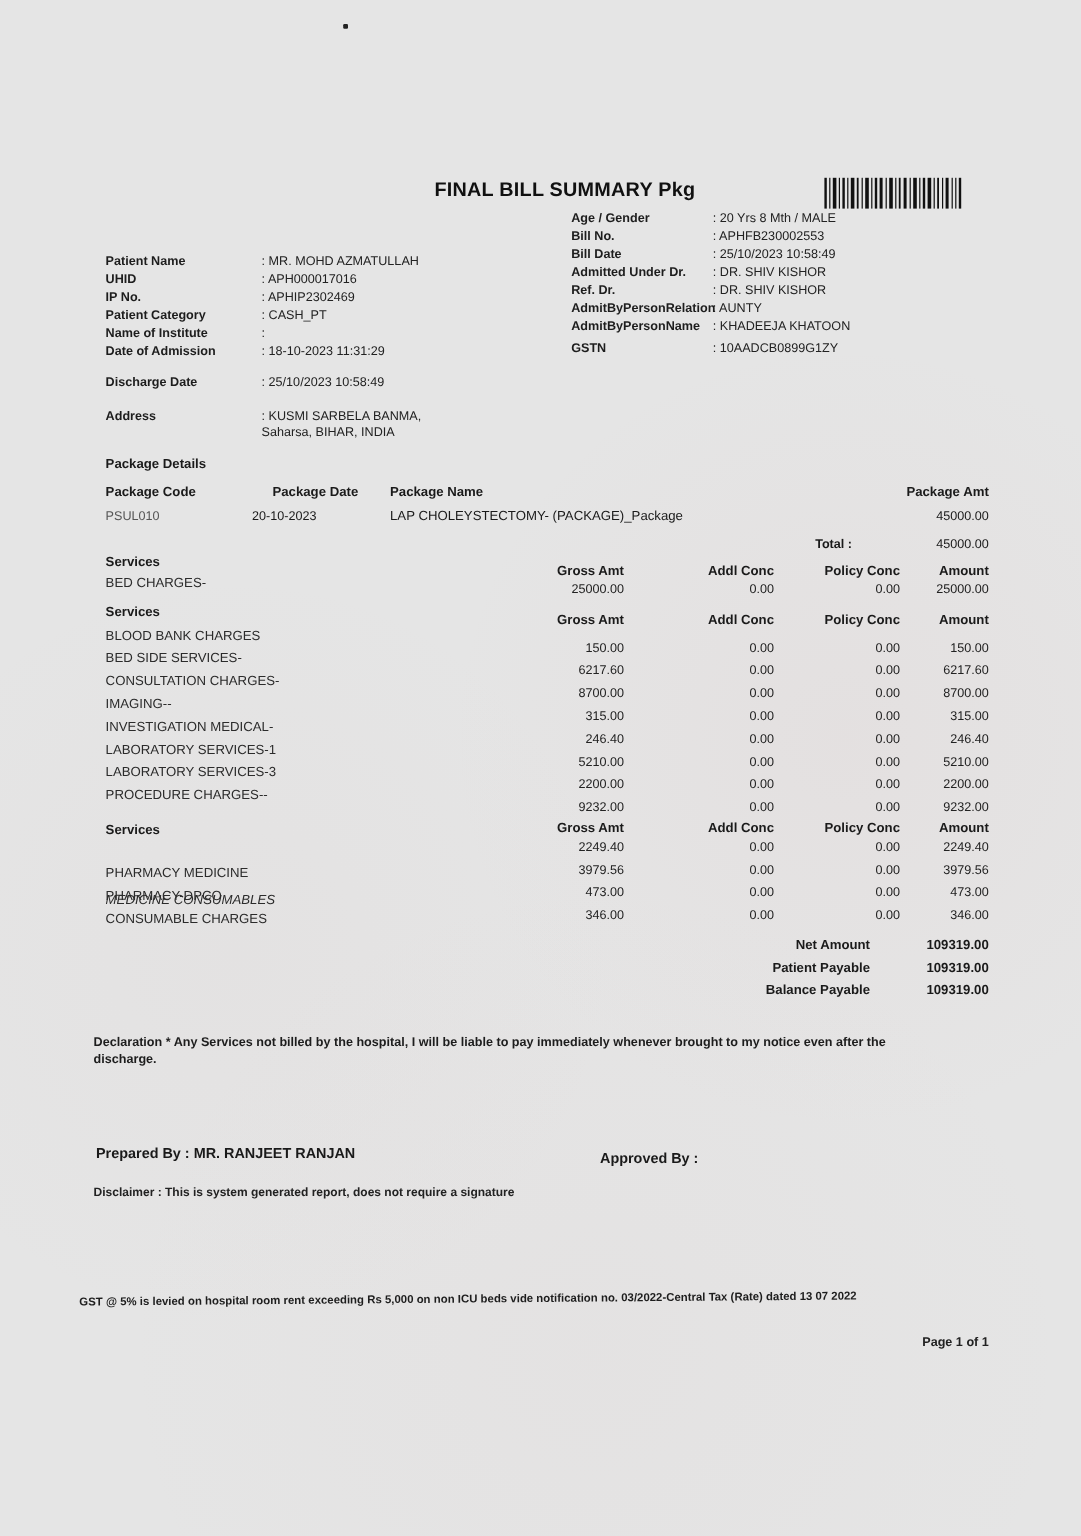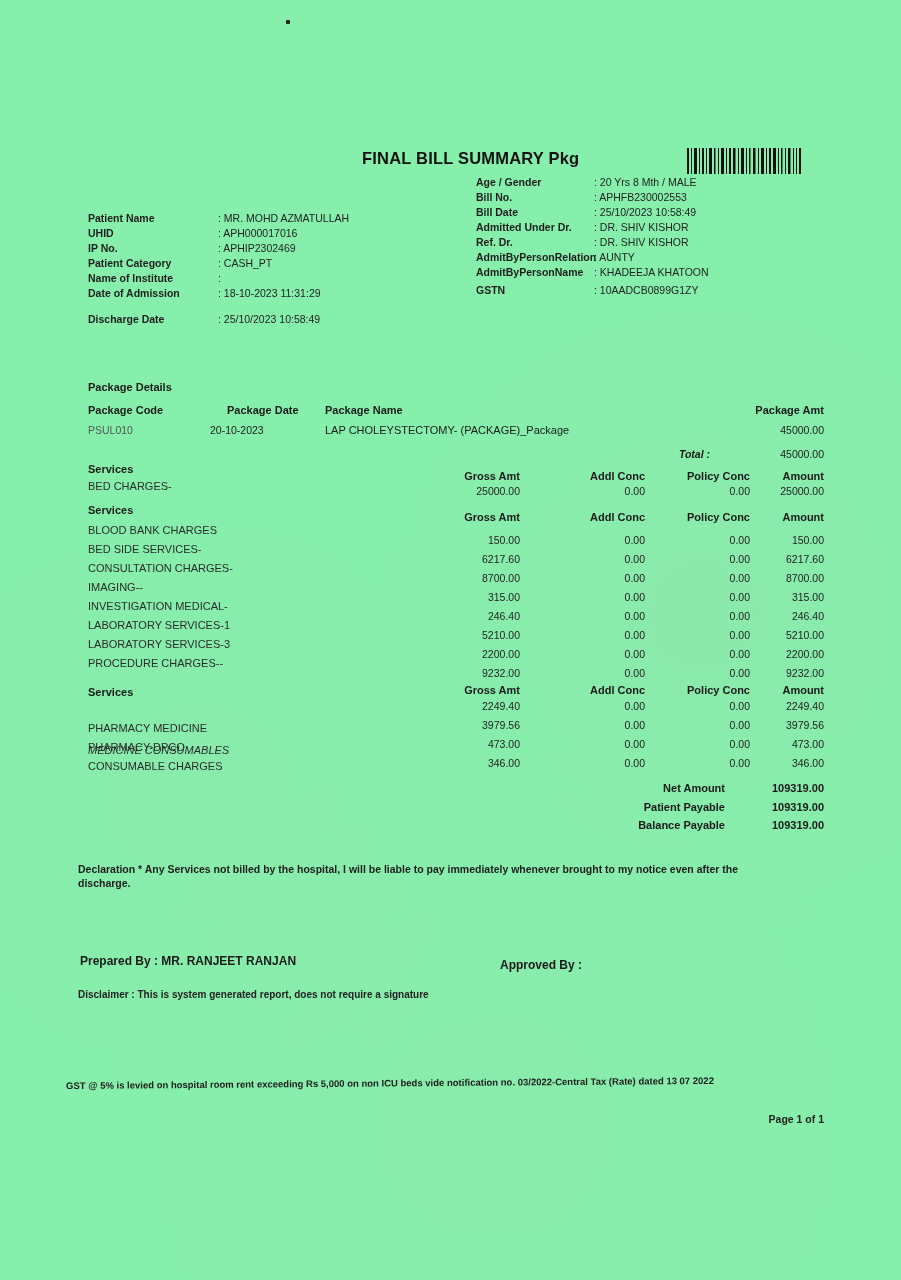--- a/index.html
+++ b/index.html
@@ -4,21 +4,21 @@
 <style>
   html, body {
     margin: 0;
     padding: 0;
     background: #ffffff;
   }
   .page {
     position: relative;
     width: 901px;
     height: 1280px;
-    background: #86efac;
+    background: #e5e5e5;
     font-family: "Liberation Sans", sans-serif;
     color: #1a1a1a;
     overflow: hidden;
   }
   
   .scan-tint {
     position: absolute;
     inset: 0;
     pointer-events: none;
     background:
@@ -97,21 +97,21 @@
   .pkg-head .c1 { position: absolute; left: 88px; font-size: 11px; font-weight: bold; }
   .pkg-head .c2 { position: absolute; left: 210px; font-size: 11px; font-weight: bold; padding-left: 17px; }
   .pkg-head .c3 { position: absolute; left: 325px; font-size: 11px; font-weight: bold; }
   .pkg-head .c4 { position: absolute; left: 640px; width: 184px; text-align: right; font-size: 11px; font-weight: bold; }
   .pkg-row { position: absolute; top: 424px; left: 0; width: 901px; }
   .pkg-row .c1 { position: absolute; left: 88px; font-size: 10.5px; color: #555; }
   .pkg-row .c2 { position: absolute; left: 210px; font-size: 10.5px; }
   .pkg-row .c3 { position: absolute; left: 325px; font-size: 11px; }
   .pkg-row .c4 { position: absolute; left: 640px; width: 184px; text-align: right; font-size: 10.5px; }
   .pkg-total { position: absolute; top: 448px; left: 0; width: 901px; }
-  .pkg-total .lbl { position: absolute; left: 560px; width: 150px; text-align: right; font-size: 10.5px; font-weight: bold; font-style: italic; }
+  .pkg-total .lbl { position: absolute; left: 560px; width: 150px; text-align: right; font-size: 10.5px; font-weight: bold; }
   .pkg-total .val { position: absolute; left: 640px; width: 184px; text-align: right; font-size: 10.5px; }
 
   
   .svc-block { position: absolute; left: 0; width: 901px; }
   .svc-services-lbl {
     position: absolute;
     left: 88px;
     font-size: 11px;
     font-weight: bold;
   }
@@ -280,20 +280,24 @@
       <div class="hrow">
         <span class="hlabel">Date of Admission</span>
         <span class="hval">: 18-10-2023 11:31:29</span>
       </div>
       <div class="gap-sm"></div>
       <div class="hrow">
         <span class="hlabel">Discharge Date</span>
         <span class="hval">: 25/10/2023 10:58:49</span>
       </div>
       <div class="gap-md"></div>
+      <div class="hrow">
+        <span class="hlabel">Address</span>
+        <span class="hval wrap2" style="width:168px;">:  KUSMI SARBELA BANMA, Saharsa, BIHAR, INDIA</span>
+      </div>
     </div>
 
     <div class="hdr-col-r">
       <div class="hrow">
         <span class="hlabel">Age / Gender</span>
         <span class="hval">: 20 Yrs 8 Mth  / MALE</span>
       </div>
       <div class="hrow">
         <span class="hlabel">Bill No.</span>
         <span class="hval">: APHFB230002553</span>

